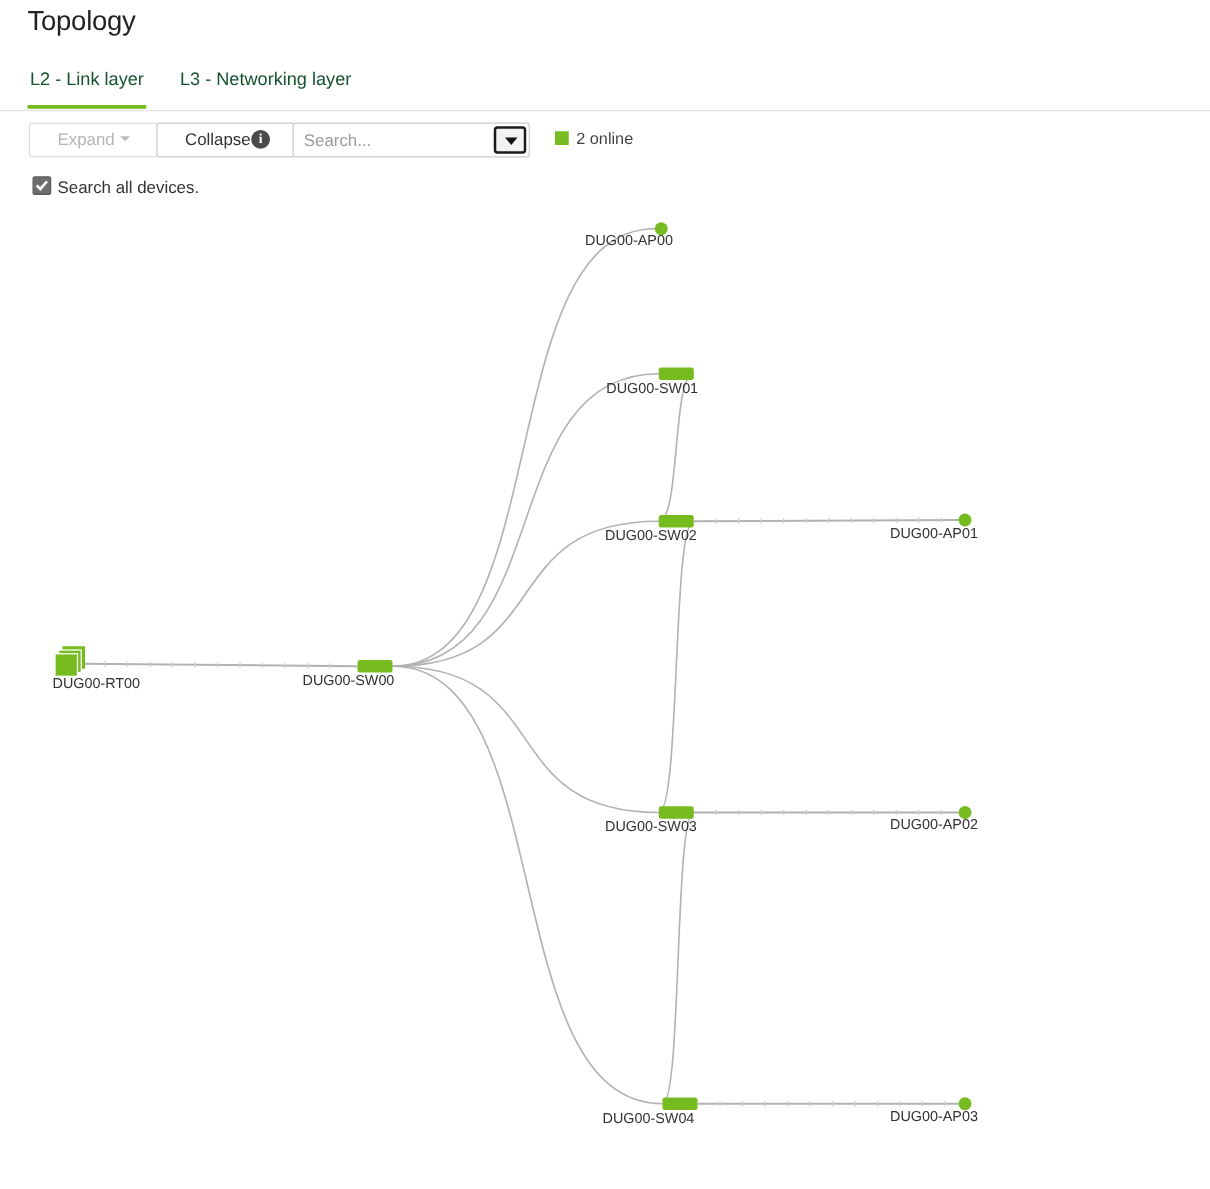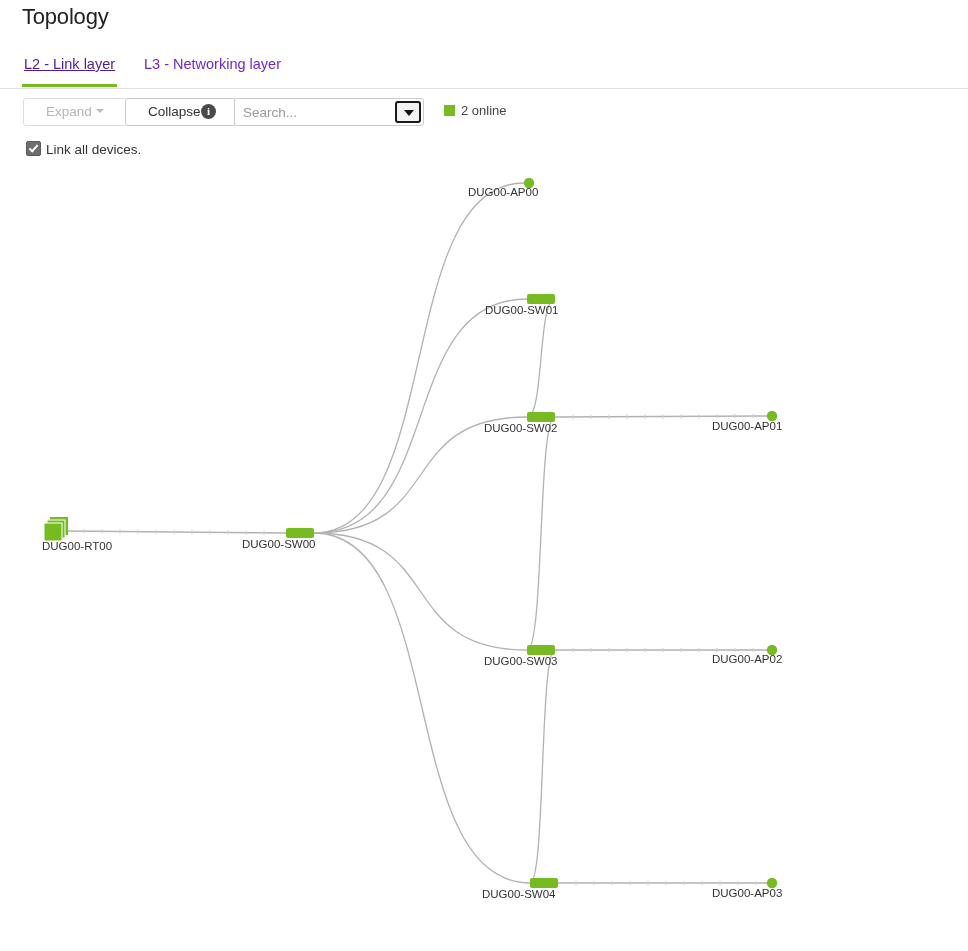--- a/index.html
+++ b/index.html
@@ -43,27 +43,26 @@
     position: absolute;
     top: 0px;
     font-size: 14.5px;
     padding: 0 2px 10px 2px;
     line-height: 20px;
     cursor: pointer;
     white-space: nowrap;
   }
   .tab.active {
     left: 22px;
-    color: #4c1d95;
+    color: #14532d;
     border-bottom: 3px solid #76bc21;
-    text-decoration: underline;
   }
   .tab.inactive {
     left: 142px;
-    color: #6d28d9;
+    color: #14532d;
   }
 
   
   .toolbar {
     position: absolute;
     left: 0;
     top: 98px;
     width: 968px;
     height: 34px;
   }
@@ -256,21 +255,21 @@
       <input class="search-input" type="text" placeholder="Search..." style="">
       <div class="search-drop">
           <span class="caret"></span>
         </div>
     </div>
 
     <div class="legend"><span class="swatch"></span><span>2 online</span></div>
   </div>
 
   <div class="checkrow">
-    <span class="cbox"></span><span>Link all devices.</span>
+    <span class="cbox"></span><span>Search all devices.</span>
   </div>
 
   <div id="topo-canvas">
     <svg id="topo-svg" width="968" height="791" viewBox="0 0 968 791" xmlns="http://www.w3.org/2000/svg">
       <g id="link-layer">
           <path d="M 66 371 L 286 373" stroke="#b2b2b2" stroke-width="1.6" fill="none"></path>
           <line x1="84.01925541805228" y1="368.9637205056787" x2="83.9792570708424" y2="373.36353869876586" stroke="#cfcfcf" stroke-width="1"></line>
           <line x1="102.01851166249962" y1="369.12735010790095" x2="101.97851331528973" y2="373.527168300988" stroke="#cfcfcf" stroke-width="1"></line>
           <line x1="120.01776790694697" y1="369.2909797101232" x2="119.97776955973708" y2="373.6907979032103" stroke="#cfcfcf" stroke-width="1"></line>
           <line x1="138.01702415139428" y1="369.4546093123454" x2="137.97702580418442" y2="373.85442750543257" stroke="#cfcfcf" stroke-width="1"></line>

